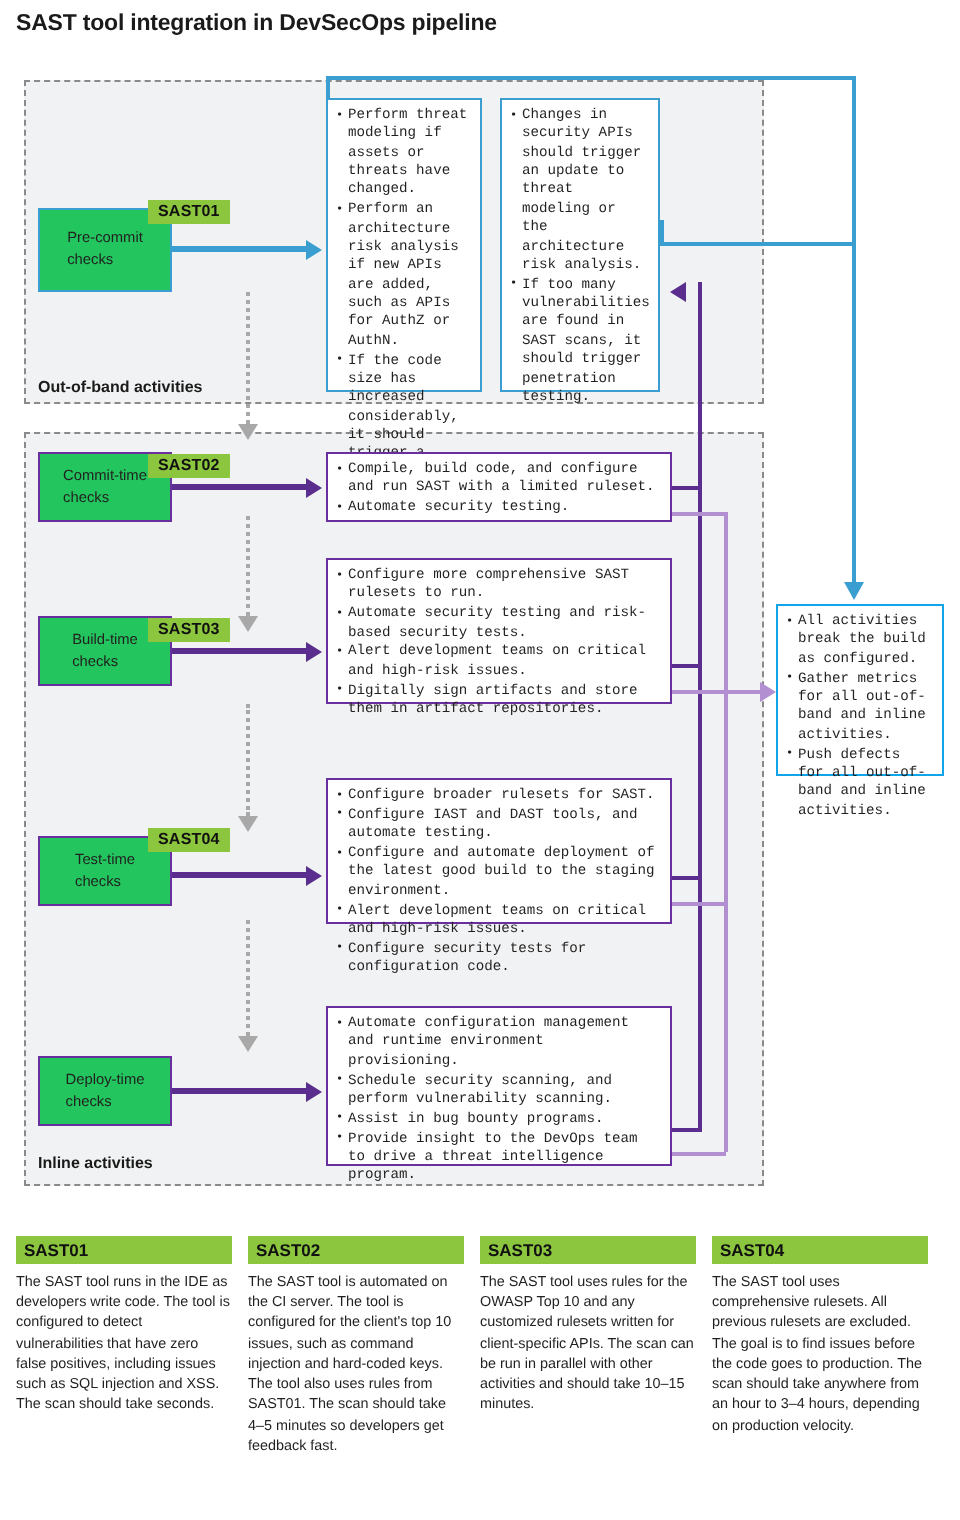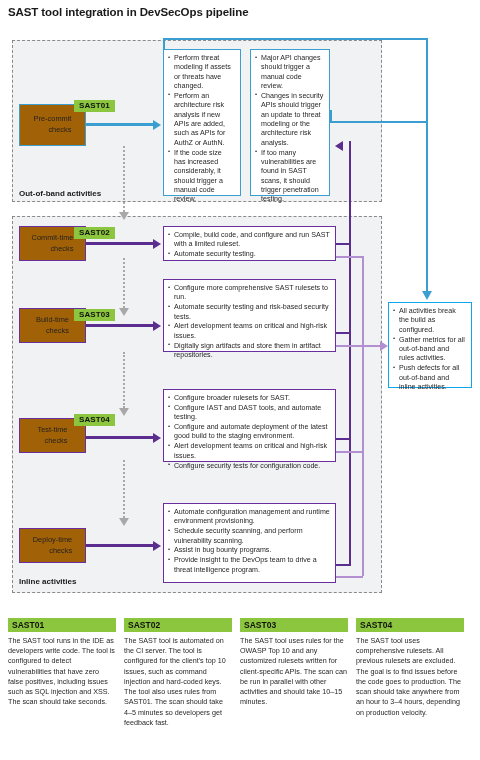--- a/index.html
+++ b/index.html
@@ -32,37 +32,38 @@
     position: absolute;
     font-size: 8px;
     font-weight: bold;
     color: #1a1a1a;
     white-space: nowrap;
   }
 
   
   .stage {
     position: absolute;
-    background: #a16207;
+    background: #22c55e;
     display: flex;
     align-items: center;
     justify-content: center;
-    text-align: right;
+    text-align: left;
     font-size: 7.4px;
     line-height: 1.45;
     color: #221f1f;
   }
   .stage.blue  { border: 1.4px solid #3a9fd0; }
   .stage.purp  { border: 1.4px solid #6a2f9e; }
 
   
   .cbox {
     position: absolute;
     background: #ffffff;
     padding: 4px 5px 1px 4px;
+    font-family: Liberation Mono, monospace;
   }
   .cbox.blue { border: 1.3px solid #3a9fd0; }
   .cbox.purp { border: 1.3px solid #6a2f9e; }
   .cbox.grey { border: 1px solid #0ea5e9; }
   .cbox ul { list-style: none; }
   .cbox li {
     position: relative;
     padding-left: 6px;
     font-size: 7.1px;
     line-height: 1.32;
@@ -186,21 +187,20 @@
   <div class="cbox blue" style="left:163px; top:49px; width:78px; height:147px;">
     <ul>
       <li>Perform threat modeling if assets or threats have changed.</li>
       <li>Perform an architecture risk analysis if new APIs are added, such as APIs for AuthZ or AuthN.</li>
       <li>If the code size has increased considerably, it should trigger a manual code review.</li>
     </ul>
   </div>
 
   <div class="cbox blue" style="left:250px; top:49px; width:80px; height:147px;">
     <ul>
-      <li>Major API changes should trigger a manual code review.</li>
       <li>Changes in security APIs should trigger an update to threat modeling or the architecture risk analysis.</li>
       <li>If too many vulnerabilities are found in SAST scans, it should trigger penetration testing.</li>
     </ul>
   </div>
 
   <div class="stage purp" style="left:19px; top:226px; width:67px; height:35px; white-space:pre-line;">Commit-time
 checks</div>
   <div class="tag" style="left:74px; top:227px;">SAST02</div>
   <div class="ln hpurp" style="left:86px; top:242px; width:69px; height:3.2px;"></div>
   <div class="arr arr-r-purp" style="left:153px; top:238.6px;"></div>
@@ -253,21 +253,21 @@
       <li>Automate configuration management and runtime environment provisioning.</li>
       <li>Schedule security scanning, and perform vulnerability scanning.</li>
       <li>Assist in bug bounty programs.</li>
       <li>Provide insight to the DevOps team to drive a threat intelligence program.</li>
     </ul>
   </div>
 
   <div class="cbox grey" style="left:388px; top:302px; width:84px; height:86px;">
     <ul>
       <li>All activities break the build as configured.</li>
-      <li>Gather metrics for all out-of-band and rules activities.</li>
+      <li>Gather metrics for all out-of-band and inline activities.</li>
       <li>Push defects for all out-of-band and inline activities.</li>
     </ul>
   </div>
 
   <div class="legend-col" style="left:8px;">
     <div class="legend-head">SAST01</div>
     <div class="legend-body">The SAST tool runs in the IDE as developers write code. The tool is configured to detect vulnerabilities that have zero false positives, including issues such as SQL injection and XSS. The scan should take seconds.</div>
   </div>
 
   <div class="legend-col" style="left:124px;">

